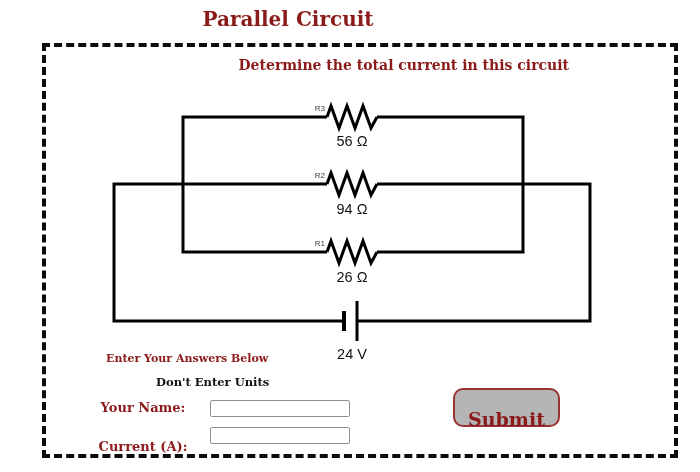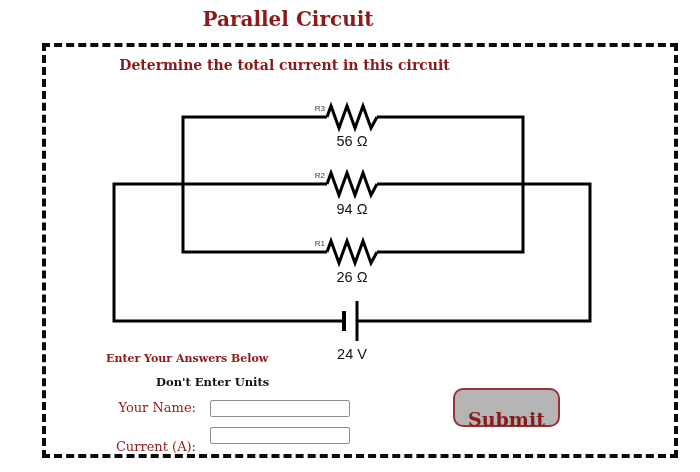--- a/index.html
+++ b/index.html
@@ -13,37 +13,37 @@
   }
   .page-title{
     position:absolute;top:7px;left:0;width:576px;margin:0;
     text-align:center;font-size:20px;font-weight:bold;color:var(--red);
   }
   .frame{
     position:absolute;left:42px;top:43px;width:628px;height:407px;
     border:4px dashed #0c0c0c;
   }
   .subtitle{
-    position:absolute;top:57px;left:0;width:569px;text-align:center;
+    position:absolute;top:57px;left:0;width:569px;text-align:right;
     font-size:14px;font-weight:bold;color:var(--red);
   }
   .circuit-svg{position:absolute;left:0;top:0;width:700px;height:472px;}
   .rid{font-family:"Liberation Sans", sans-serif;font-size:8px;fill:#3c3c3c;}
   .rval{font-family:"Liberation Sans", sans-serif;font-size:14.5px;fill:#101010;}
   .answers-heading{
     position:absolute;left:106px;top:352px;
     font-size:11px;font-weight:bold;color:var(--red);
   }
   .answers-note{
     position:absolute;left:156px;top:375px;
     font-size:11.5px;font-weight:bold;color:#151515;
   }
   .field-label{
-    position:absolute;left:90px;width:106px;text-align:right;
-    font-size:13px;font-weight:normal;color:var(--red);
+    position:absolute;left:90px;width:106px;text-align:center;
+    font-size:13px;font-weight:bold;color:var(--red);
   }
   .label-name{top:400px;}
   .label-current{top:439px;}
   .field-input{
     position:absolute;left:210px;width:130px;height:13px;
     border:1px solid #8f8f8f;background:#ffffff;border-radius:2px;
     font-family:"Liberation Sans", sans-serif;font-size:12px;padding:1px 4px;
     outline:none;
   }
   .input-name{top:400px;}

